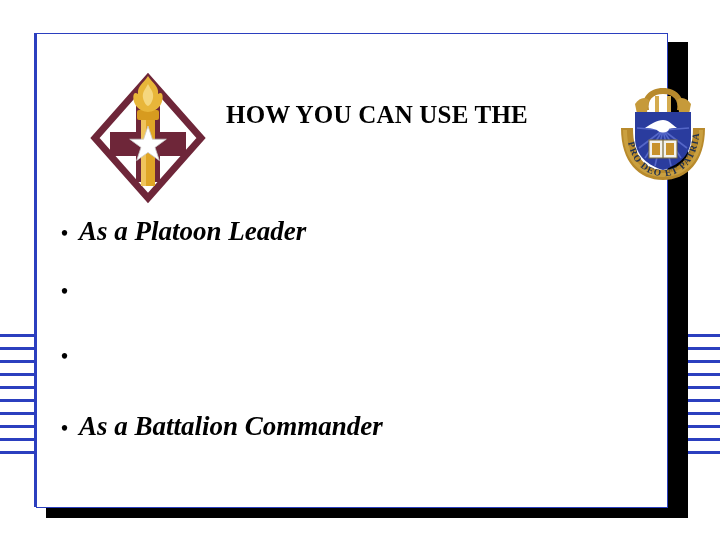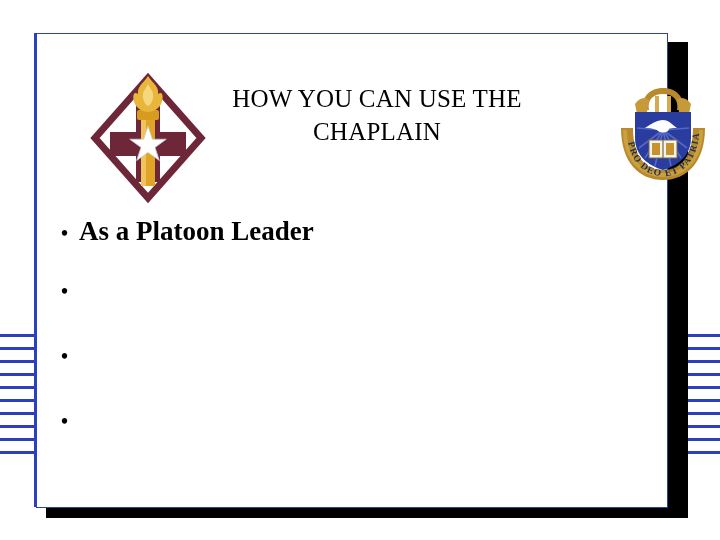--- a/index.html
+++ b/index.html
@@ -58,25 +58,25 @@
     height: 475px;
     background: #ffffff;
     border: 1px solid #2b3fbf;
     box-sizing: border-box;
   }
 
   
   .title {
     position: absolute;
     left: 140px;
-    top: 48px;
+    top: 64px;
     width: 400px;
     text-align: center;
     font-size: 25px;
-    font-weight: normal;
+    font-weight: bold;
     line-height: 1.32;
     color: #000000;
     letter-spacing: 0.2px;
   }
 
   
   .bullets {
     position: absolute;
     left: 24px;
     top: 182px;
@@ -89,21 +89,21 @@
     font-size: 27px;
     font-weight: bold;
     color: #000000;
   }
   .bullet-dot {
     width: 18px;
     flex: none;
     font-size: 20px;
     line-height: 1;
   }
-  .bullet-text { white-space: nowrap; }
+  .bullet-text { white-space: nowrap; font-style: italic; }
 
   
   .emblem-left {
     position: absolute;
     left: 52px;
     top: 38px;
     width: 118px;
     height: 132px;
   }
   
@@ -217,33 +217,33 @@
           <path id="mottoArc" d="M12 52 C14 80 30 94 48 94 C66 94 82 80 84 52"></path>
         </defs>
         <text font-family="Liberation Serif, serif" font-size="9.5" font-weight="bold" fill="#21314f" letter-spacing="1.2">
           <textPath href="#mottoArc" startOffset="7%">PRO DEO ET PATRIA</textPath>
         </text>
       </svg>
     </div>
 
     <div class="title">
       <div>HOW YOU CAN USE THE</div>
-      <div>CHAPLAIN</div>
     </div>
 
     <div class="bullets">
       <div class="bullet-row">
         <span class="bullet-dot">•</span>
         <span class="bullet-text">As a Platoon Leader</span>
       </div>
       <div class="bullet-row">
         <span class="bullet-dot">•</span>
       </div>
       <div class="bullet-row">
         <span class="bullet-dot">•</span>
       </div>
       <div class="bullet-row">
         <span class="bullet-dot">•</span>
+        <span class="bullet-text">As a Battalion Commander</span>
       </div>
     </div>
 
   </div>
 </div>
 
 </body></html>

